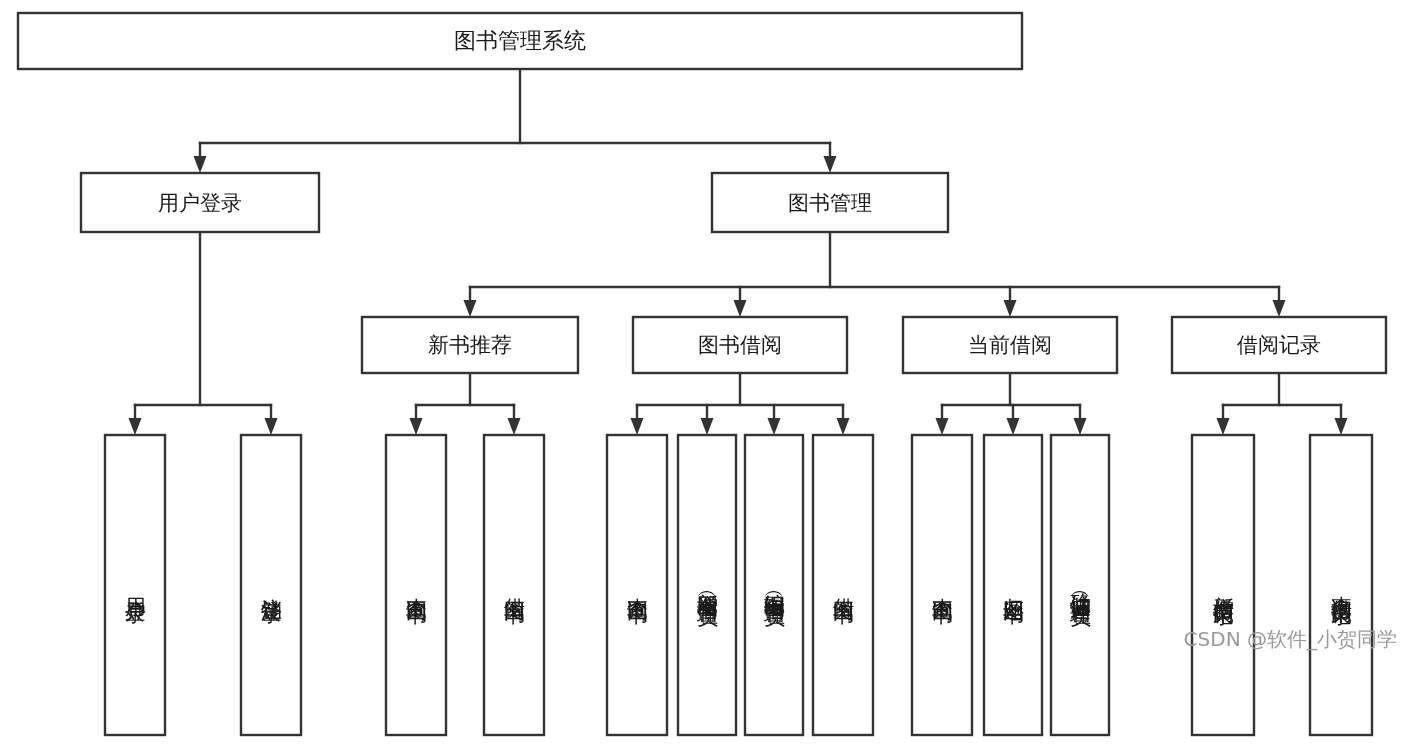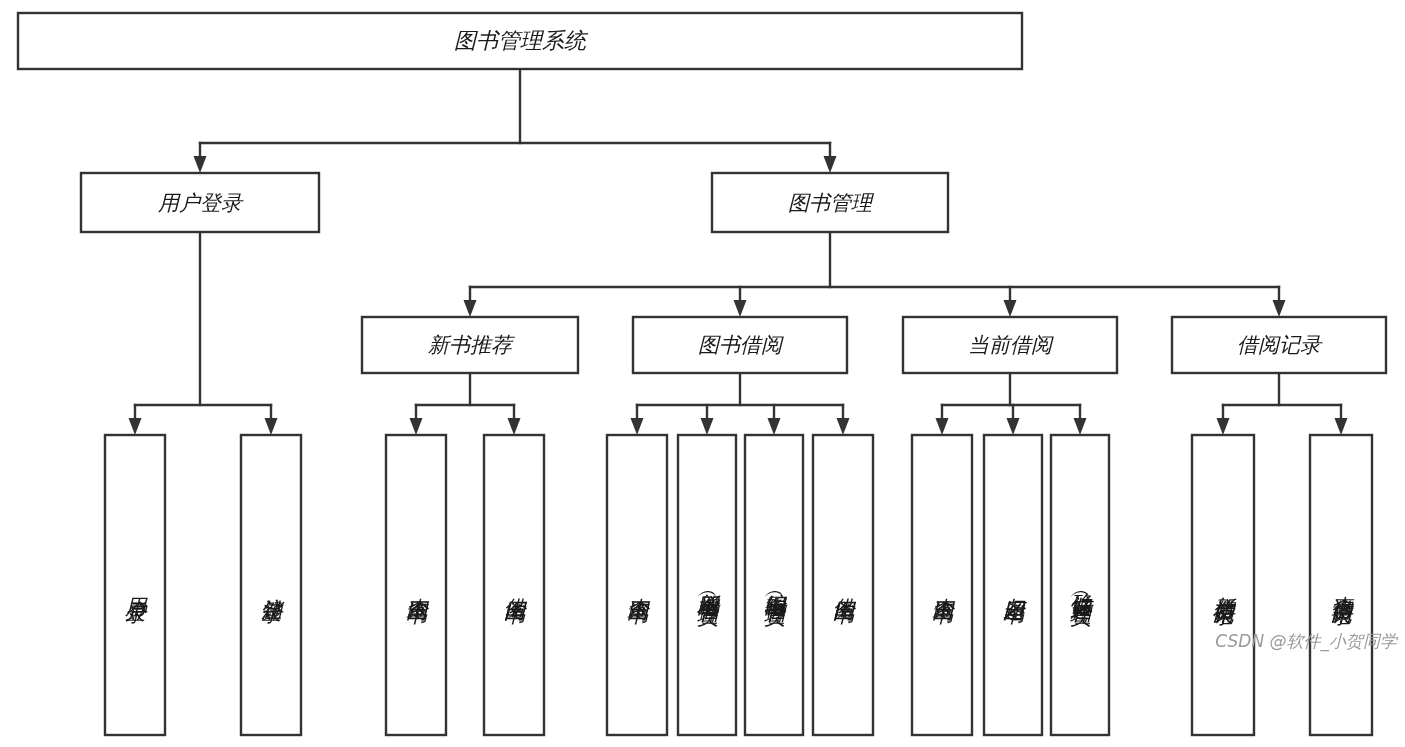--- a/index.html
+++ b/index.html
@@ -11,21 +11,20 @@
     width: 1405px;
     height: 747px;
     font-family: "DejaVu Sans", "Liberation Sans", sans-serif;
     overflow: hidden;
     position: relative;
   }
   #diagram-root {
     position: relative;
     width: 1405px;
     height: 657px;
-    font-style: italic;
   }
   svg.canvas {
     position: absolute;
     top: 0;
     left: 0;
     width: 1405px;
     height: 747px;
     display: block;
   }
   .node-box {
@@ -66,21 +65,21 @@
     align-items: center;
     justify-content: center;
     white-space: nowrap;
     pointer-events: none;
   }
   .watermark {
     position: absolute;
     right: 8px;
     bottom: 4px;
     font-family: "DejaVu Sans", "Liberation Sans", sans-serif;
-    font-size: 17px;
+    font-size: 20px;
     color: #9a9a9a;
     white-space: nowrap;
     margin-left: 35px;
   }
 </style>
 </head>
 <body>
 
 <div id="diagram-root">
   <svg class="canvas" viewBox="0 0 1405 747">

